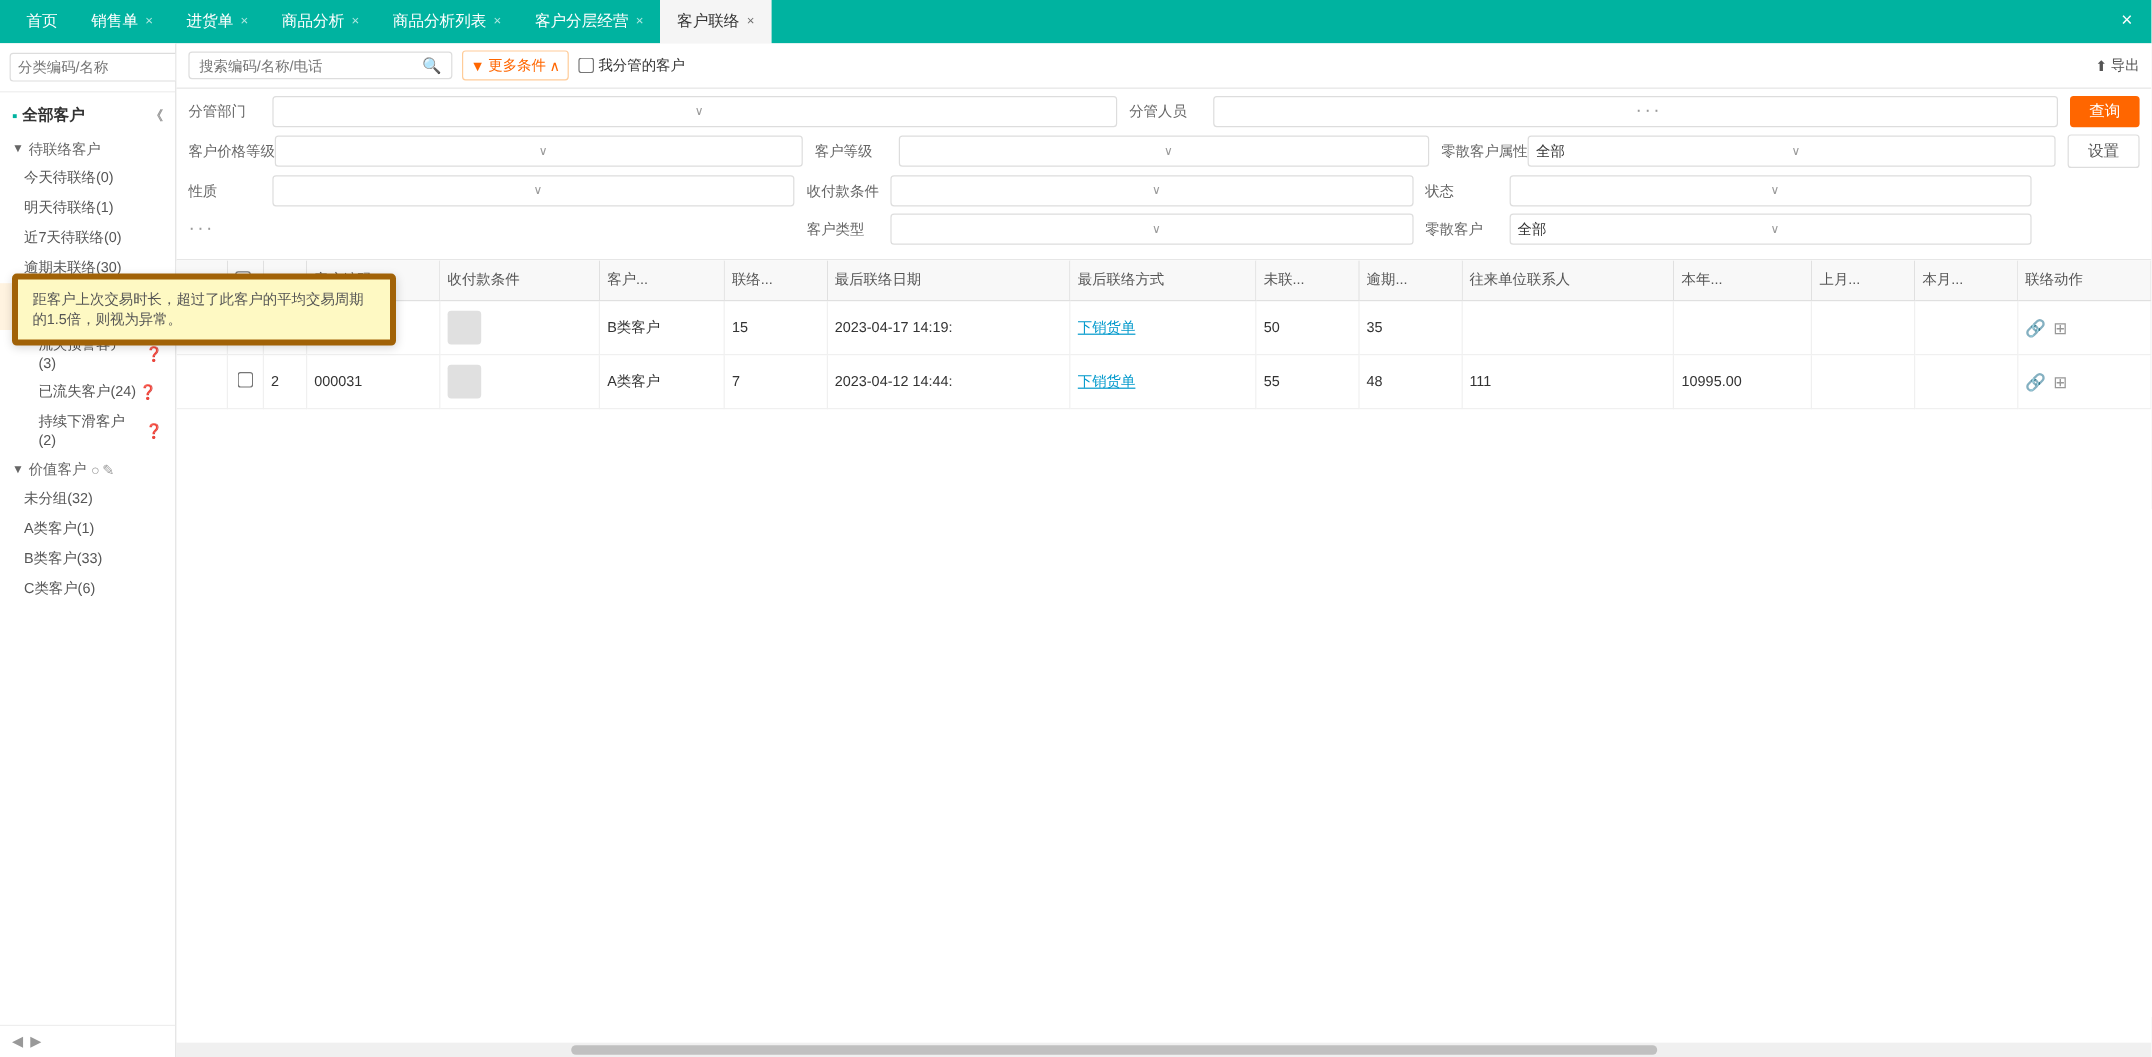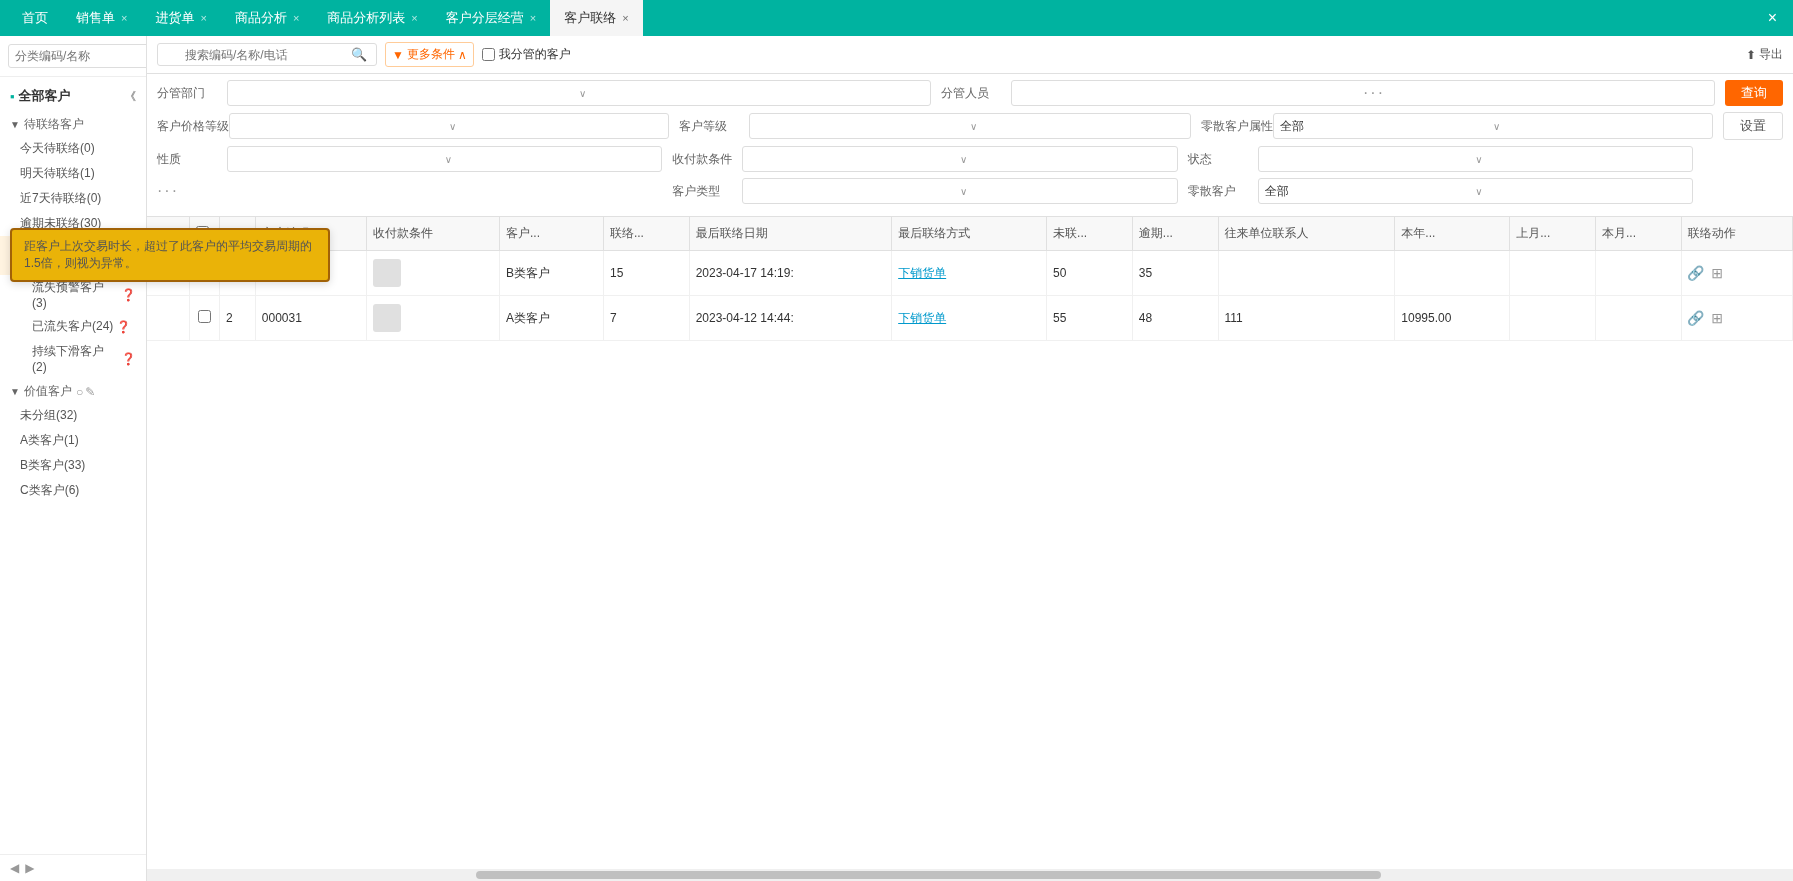--- a/index.html
+++ b/index.html
@@ -62,21 +62,21 @@
 
     
     .filter-bar {
       background: white; padding: 6px 10px; border-bottom: 1px solid #e0e0e0;
       display: flex; align-items: center; gap: 8px;
     }
     .search-input-wrap {
       display: flex; align-items: center; border: 1px solid #ddd; border-radius: 3px;
       padding: 3px 8px; width: 220px;
     }
-    .search-input-wrap input { border: none; outline: none; font-size: 12px; flex: 1; margin-left: 19px; }
+    .search-input-wrap input { border: none; outline: none; font-size: 12px; flex: 1; }
     .search-input-wrap .s-icon { color: #999; font-size: 13px; cursor: pointer; }
     .more-conditions-btn {
       display: flex; align-items: center; color: #ff6600; cursor: pointer; font-size: 12px; gap: 3px;
       padding: 3px 6px; border: 1px solid #ffcc99; border-radius: 3px;
     }
     .my-customers-check { display: flex; align-items: center; gap: 4px; cursor: pointer; font-size: 12px; }
     .export-btn {
       margin-left: auto; display: flex; align-items: center; gap: 3px;
       color: #555; cursor: pointer; font-size: 12px;
     }
@@ -137,21 +137,21 @@
     .page-input { width: 40px; border: 1px solid #ddd; border-radius: 3px; text-align: center; padding: 2px; }
     .page-btn { cursor: pointer; color: #555; padding: 2px 4px; border: 1px solid #ddd; border-radius: 3px; background: white; }
     .select-small { border: 1px solid #ddd; border-radius: 3px; padding: 2px 4px; font-size: 12px; outline: none; }
 
     
     .scroll-area { height: 12px; background: #f0f0f0; position: relative; }
     .scroll-thumb { height: 8px; background: #c0c0c0; border-radius: 4px; position: absolute; top: 2px; left: 20%; width: 55%; }
 
     
     .tooltip-box {
-      position: absolute; background: #eab308; border: 2px solid #a16207; border-radius: 4px;
+      position: absolute; background: #fef9c3; border: 5px solid #a16207; border-radius: 4px;
       padding: 8px 12px; font-size: 12px; color: #555; box-shadow: 0 2px 8px rgba(0,0,0,0.15);
       top: 228px; left: 10px; z-index: 100; max-width: 320px;
     }
   </style>
 </head>
 <body>
 
 <div class="top-nav">
   <div class="nav-item">
     <span>首页</span>

